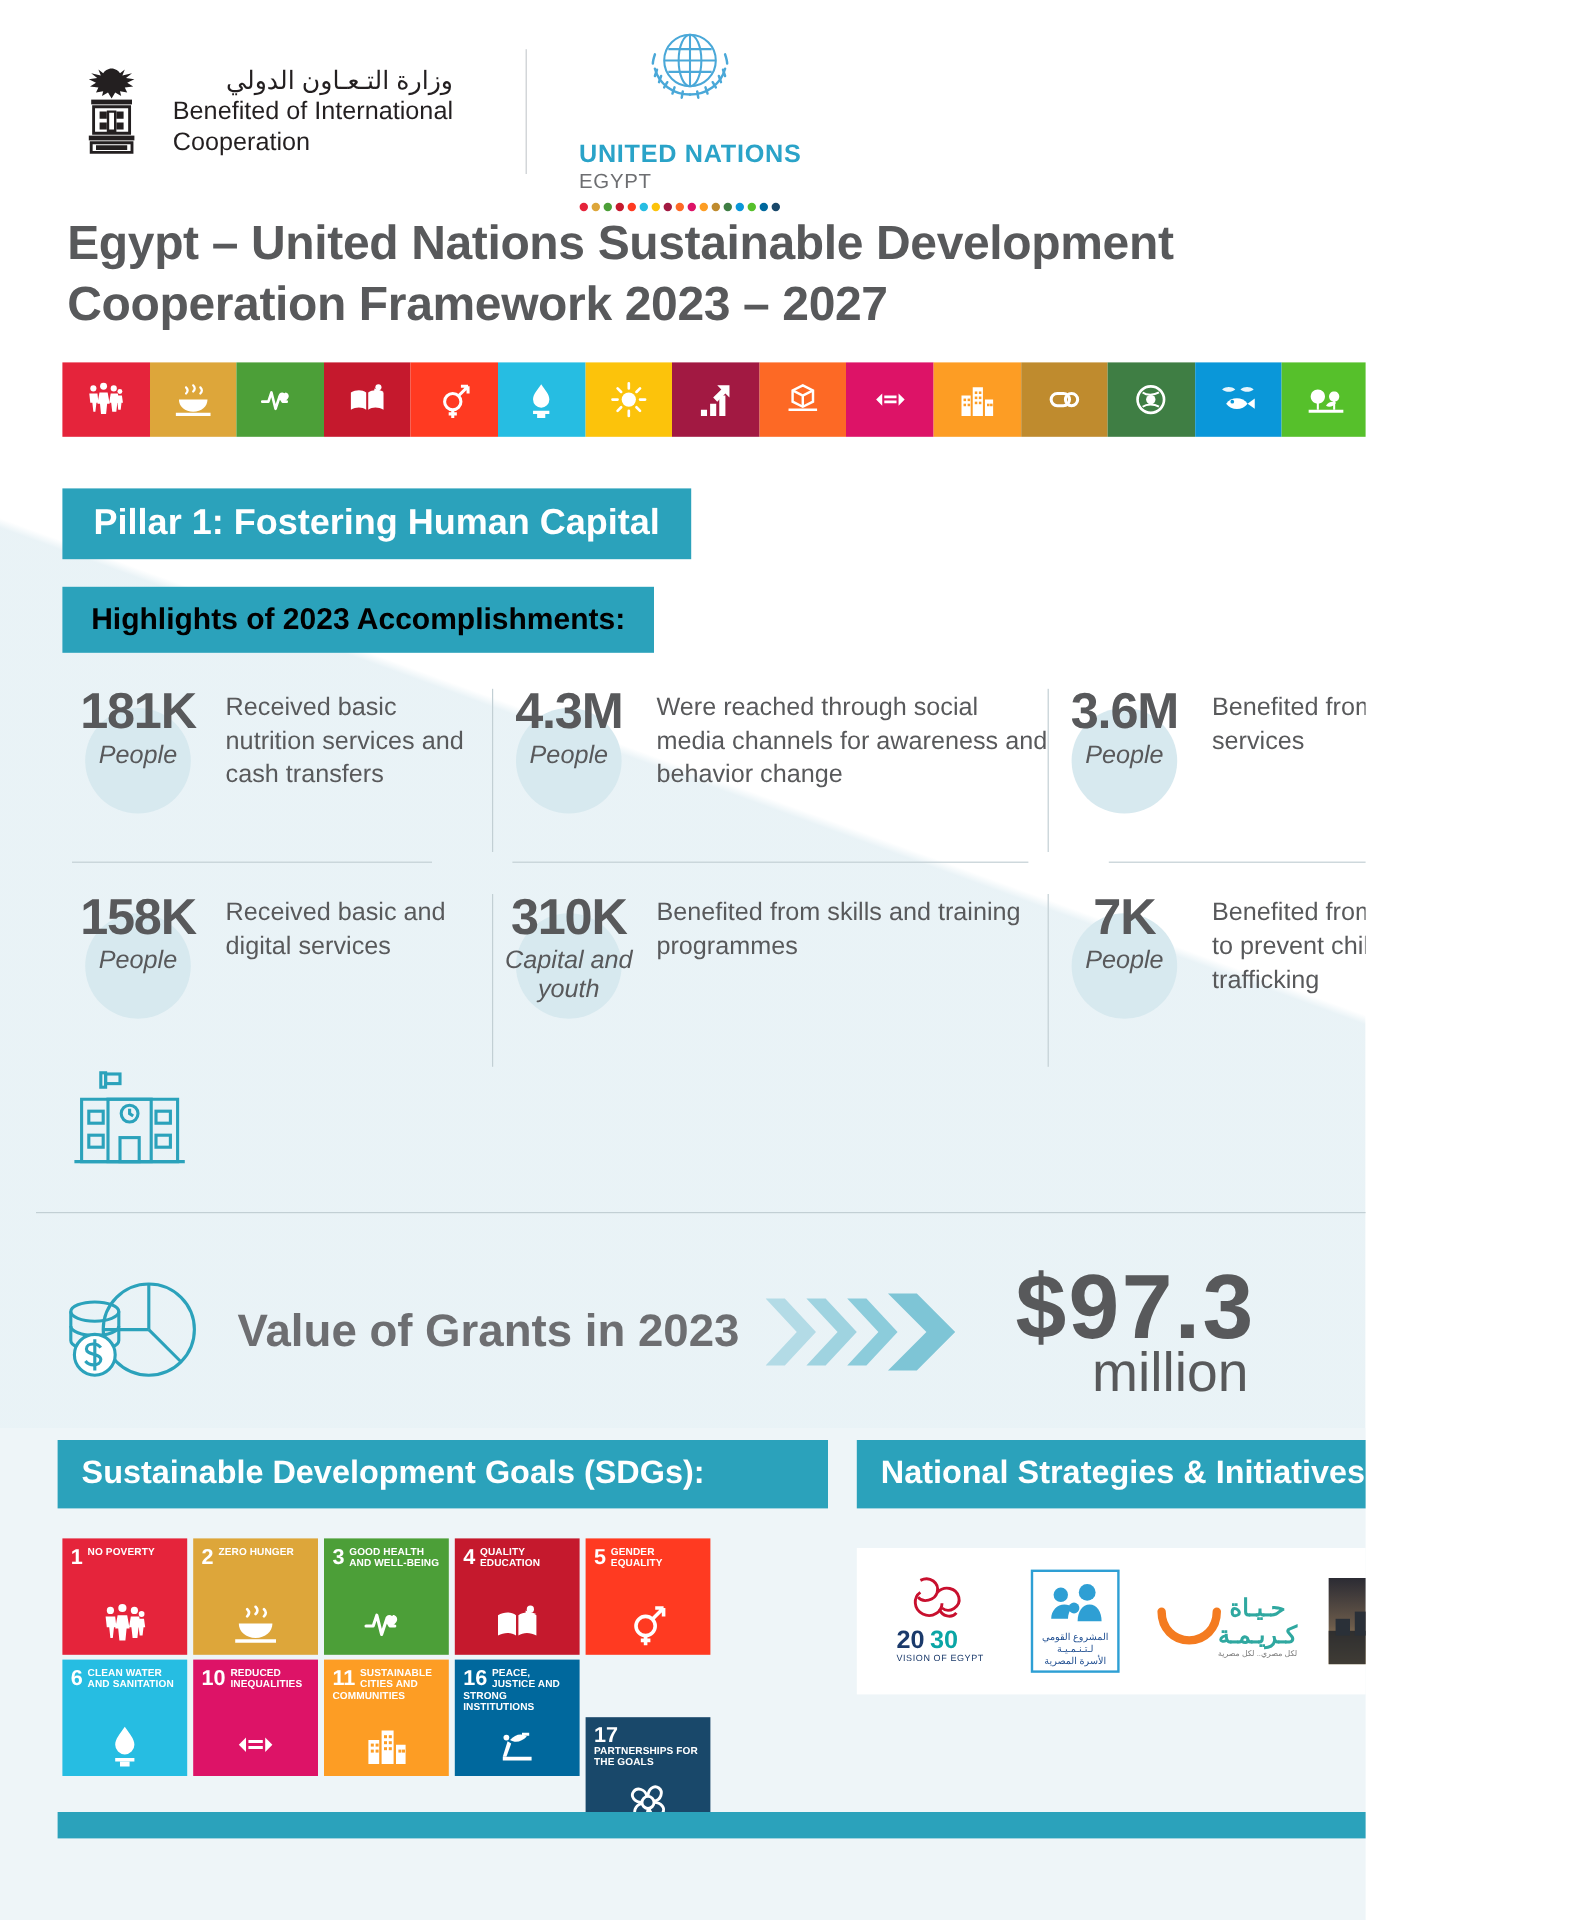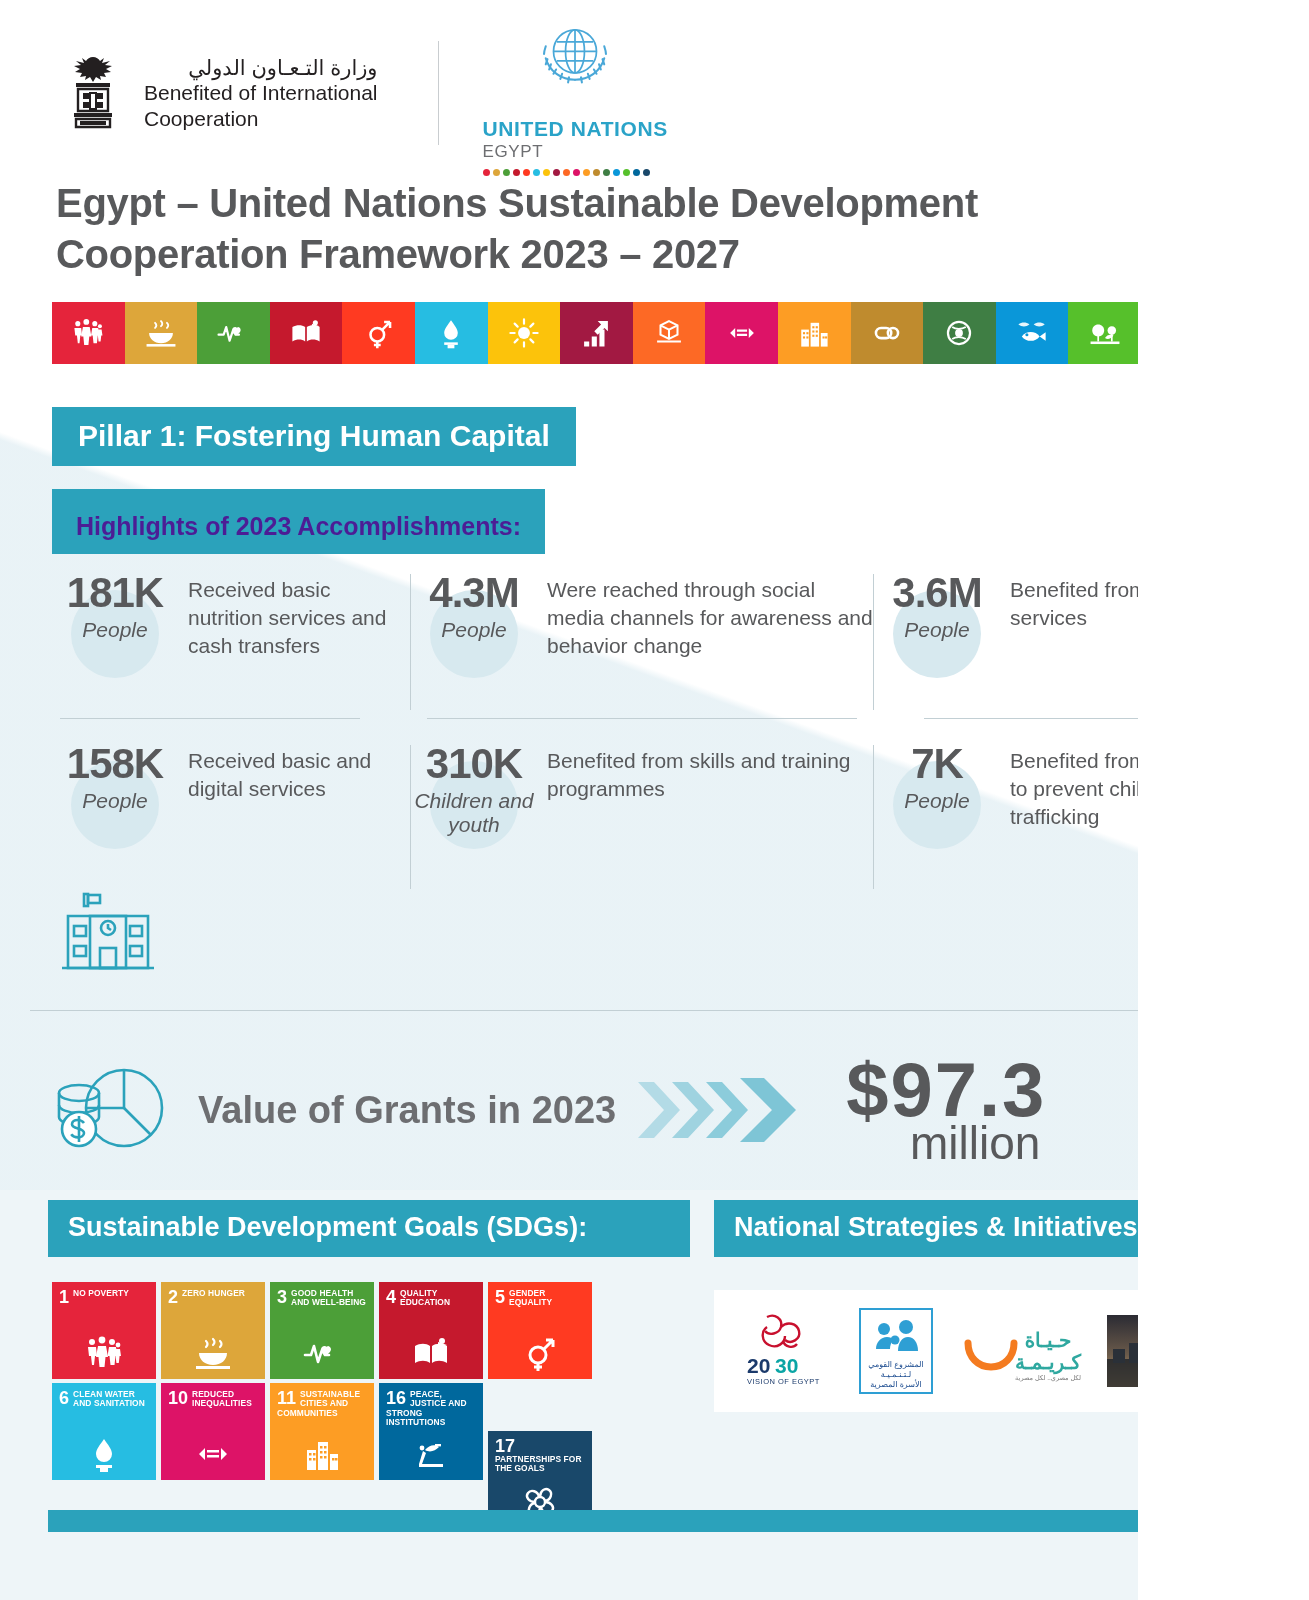--- a/index.html
+++ b/index.html
@@ -149,24 +149,24 @@
     font-size: 30px;
     font-weight: bold;
     padding: 12px 26px 14px 26px;
     line-height: 1.1;
   }
   .highlights {
     position: absolute;
     top: 489px;
     left: 52px;
     background: #2ba2bb;
-    color: #4c1d95;
+    color: #000000;
     font-size: 25px;
     font-weight: bold;
-    padding: 24px 24px 13px 24px;
+    padding: 14px 24px 13px 24px;
     line-height: 1.1;
   }
 
   
   .stats {
     position: absolute;
     top: 566px;
     left: 52px;
     width: 1212px;
   }
@@ -742,21 +742,21 @@
           <div class="num">158K</div>
           <div class="unit">People</div>
         </div>
         <div class="desc">Received basic and digital services</div>
       </div>
       <div class="vline"></div>
       <div class="stat" style="width:462px;">
         <div class="blob">
           <div class="circle"></div>
           <div class="num">310K</div>
-          <div class="unit">Children and youth</div>
+          <div class="unit">Capital and youth</div>
         </div>
         <div class="desc">Benefited from skills and training programmes</div>
       </div>
       <div class="vline"></div>
       <div class="stat" style="width:390px;">
         <div class="blob">
           <div class="circle"></div>
           <div class="num">7K</div>
           <div class="unit">People</div>
         </div>

